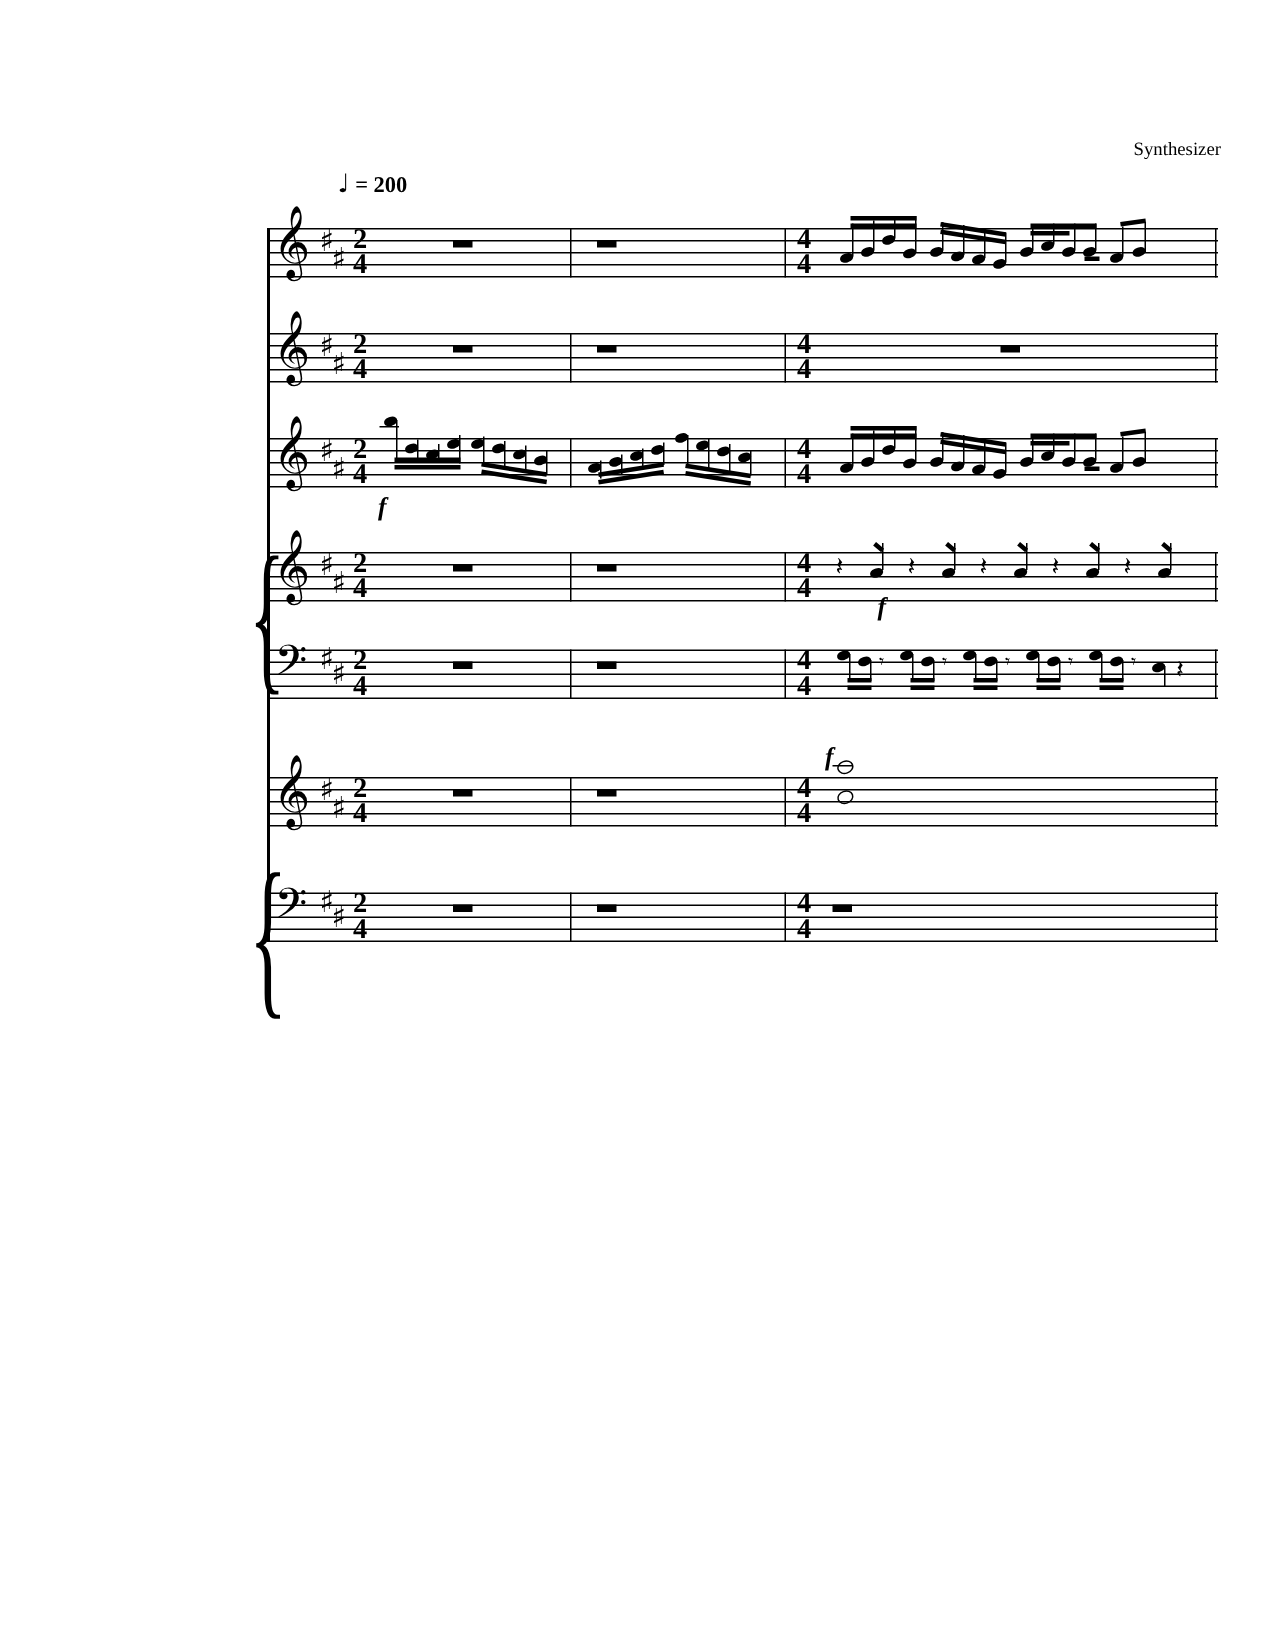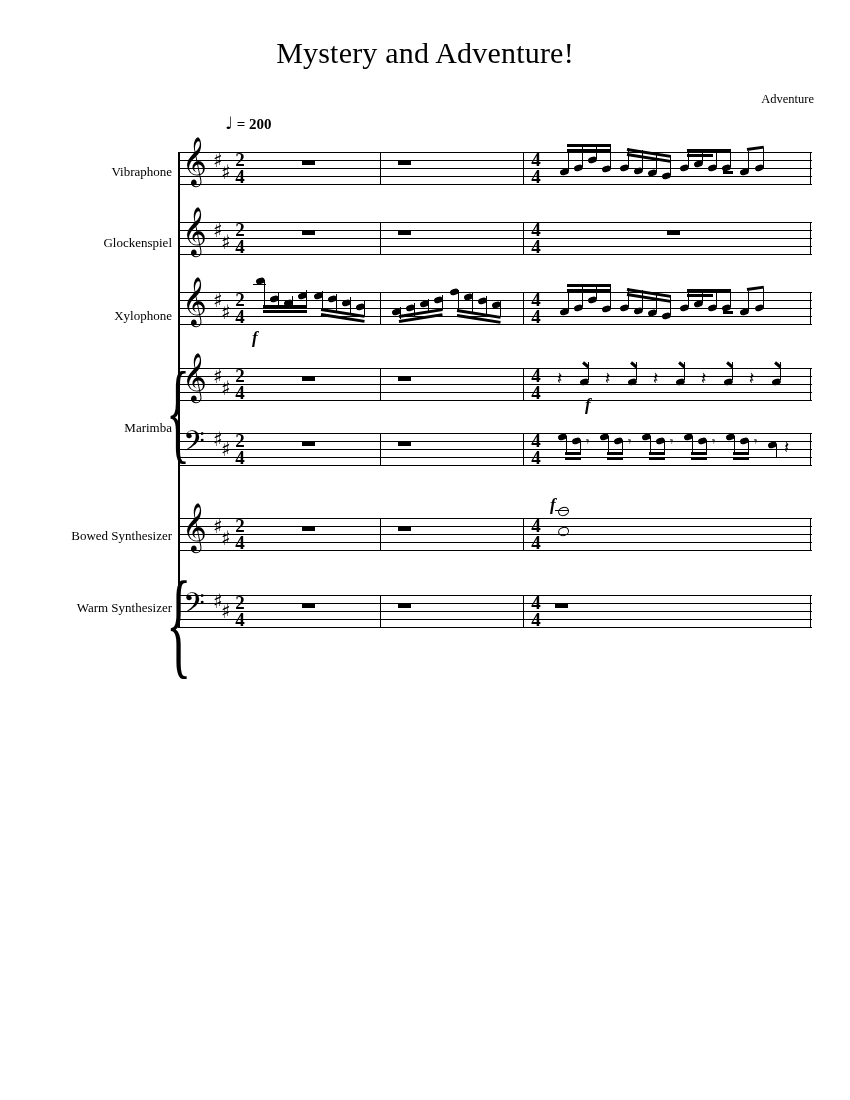--- a/index.html
+++ b/index.html
@@ -195,36 +195,27 @@
     height: 1px;
     width: 13px;
     background: #000;
   }
 </style>
 </head>
 <body>
 
 <div class="sheet">
 
-  <div class="title">Mystery and Adventure!</div>
-  <div class="composer">Adventure</div>
+  <div class="composer">Synthesizer</div>
 
   <div class="tempo">
     <span class="notehead">♩</span>
     <span>= 200</span>
   </div>
 
-  <div class="names">
-    <div class="instname" style="top:24px">Vibraphone</div>
-    <div class="instname" style="top:95px">Glockenspiel</div>
-    <div class="instname" style="top:168px">Xylophone</div>
-    <div class="instname" style="top:280px">Marimba</div>
-    <div class="instname" style="top:388px">Bowed Synthesizer</div>
-    <div class="instname" style="top:460px">Warm Synthesizer</div>
-  </div>
 
   <div class="system">
 
     <div class="syslines" style="top:12px; height:476px;"></div>
 
     <div class="staff" style="top:12px">
       <div class="line"></div>
         <div class="line"></div>
         <div class="line"></div>
         <div class="line"></div>

